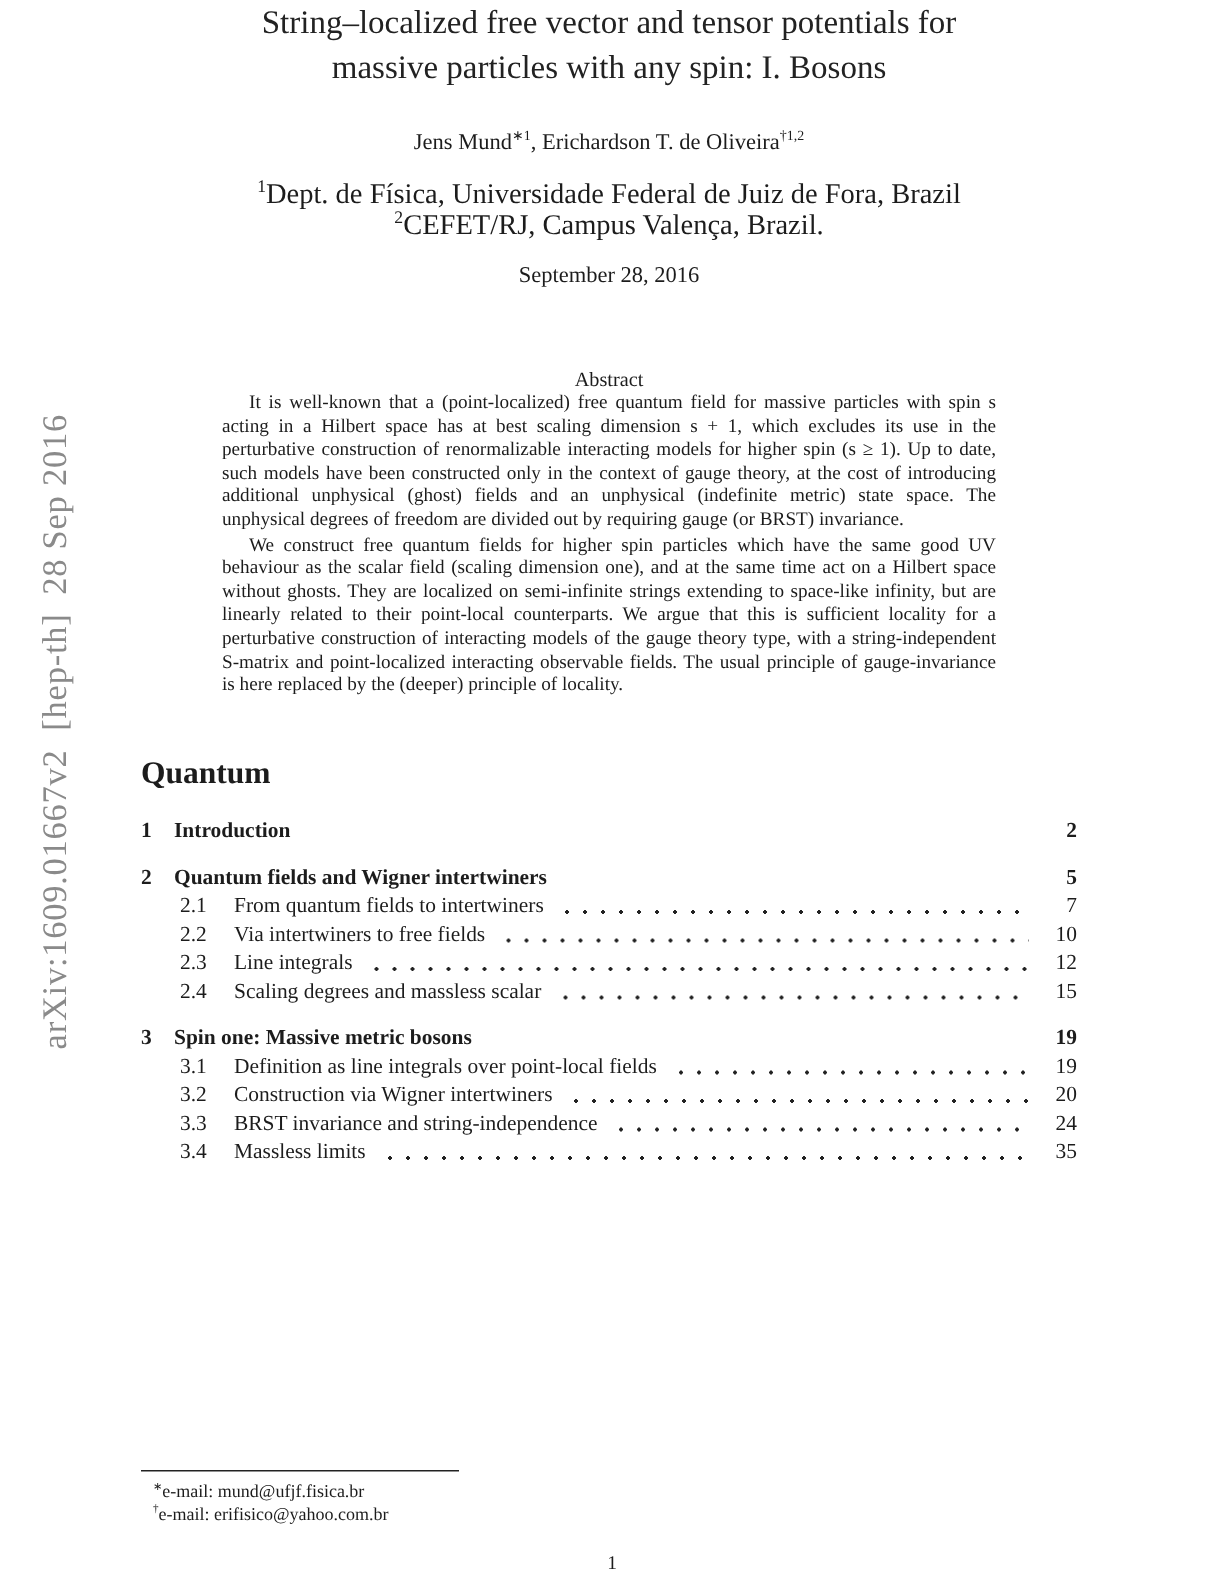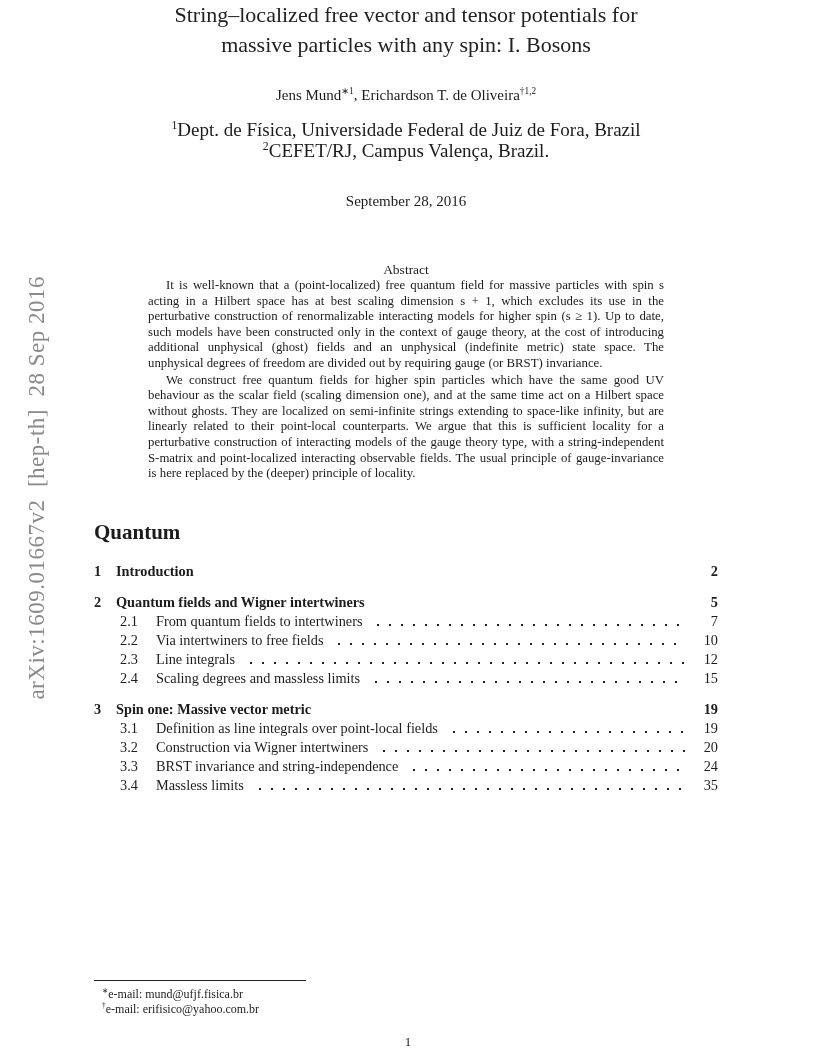--- a/index.html
+++ b/index.html
@@ -58,21 +58,21 @@
   .affiliations {
     text-align: center;
     font-size: 19px;
     line-height: 21px;
     margin-top: 15px;
   }
 
   .date {
     text-align: center;
     font-size: 15px;
-    margin-top: 32px;
+    margin-top: 15px;
   }
 
   .abstract {
     width: 516px;
     margin: 52px auto 0 auto;
   }
   .abstract-heading {
     text-align: center;
     font-weight: normal;
     font-size: 13.5px;
@@ -212,28 +212,28 @@
 
     <div class="toc-row toc-sub">
       <span class="toc-num">2.3</span>
       <span class="toc-title">Line integrals</span>
       <span class="toc-dots"></span>
       <span class="toc-page">12</span>
     </div>
 
     <div class="toc-row toc-sub">
       <span class="toc-num">2.4</span>
-      <span class="toc-title">Scaling degrees and massless limits</span>
+      <span class="toc-title">Scaling degrees and massless scalar</span>
       <span class="toc-dots"></span>
       <span class="toc-page">15</span>
     </div>
 
     <div class="toc-row section">
       <span class="toc-num">3</span>
-      <span class="toc-title">Spin one: Massive vector metric</span>
+      <span class="toc-title">Spin one: Massive metric bosons</span>
       <span class="toc-spacer"></span>
       <span class="toc-page">19</span>
     </div>
 
     <div class="toc-row toc-sub">
       <span class="toc-num">3.1</span>
       <span class="toc-title">Definition as line integrals over point-local fields</span>
       <span class="toc-dots"></span>
       <span class="toc-page">19</span>
     </div>

